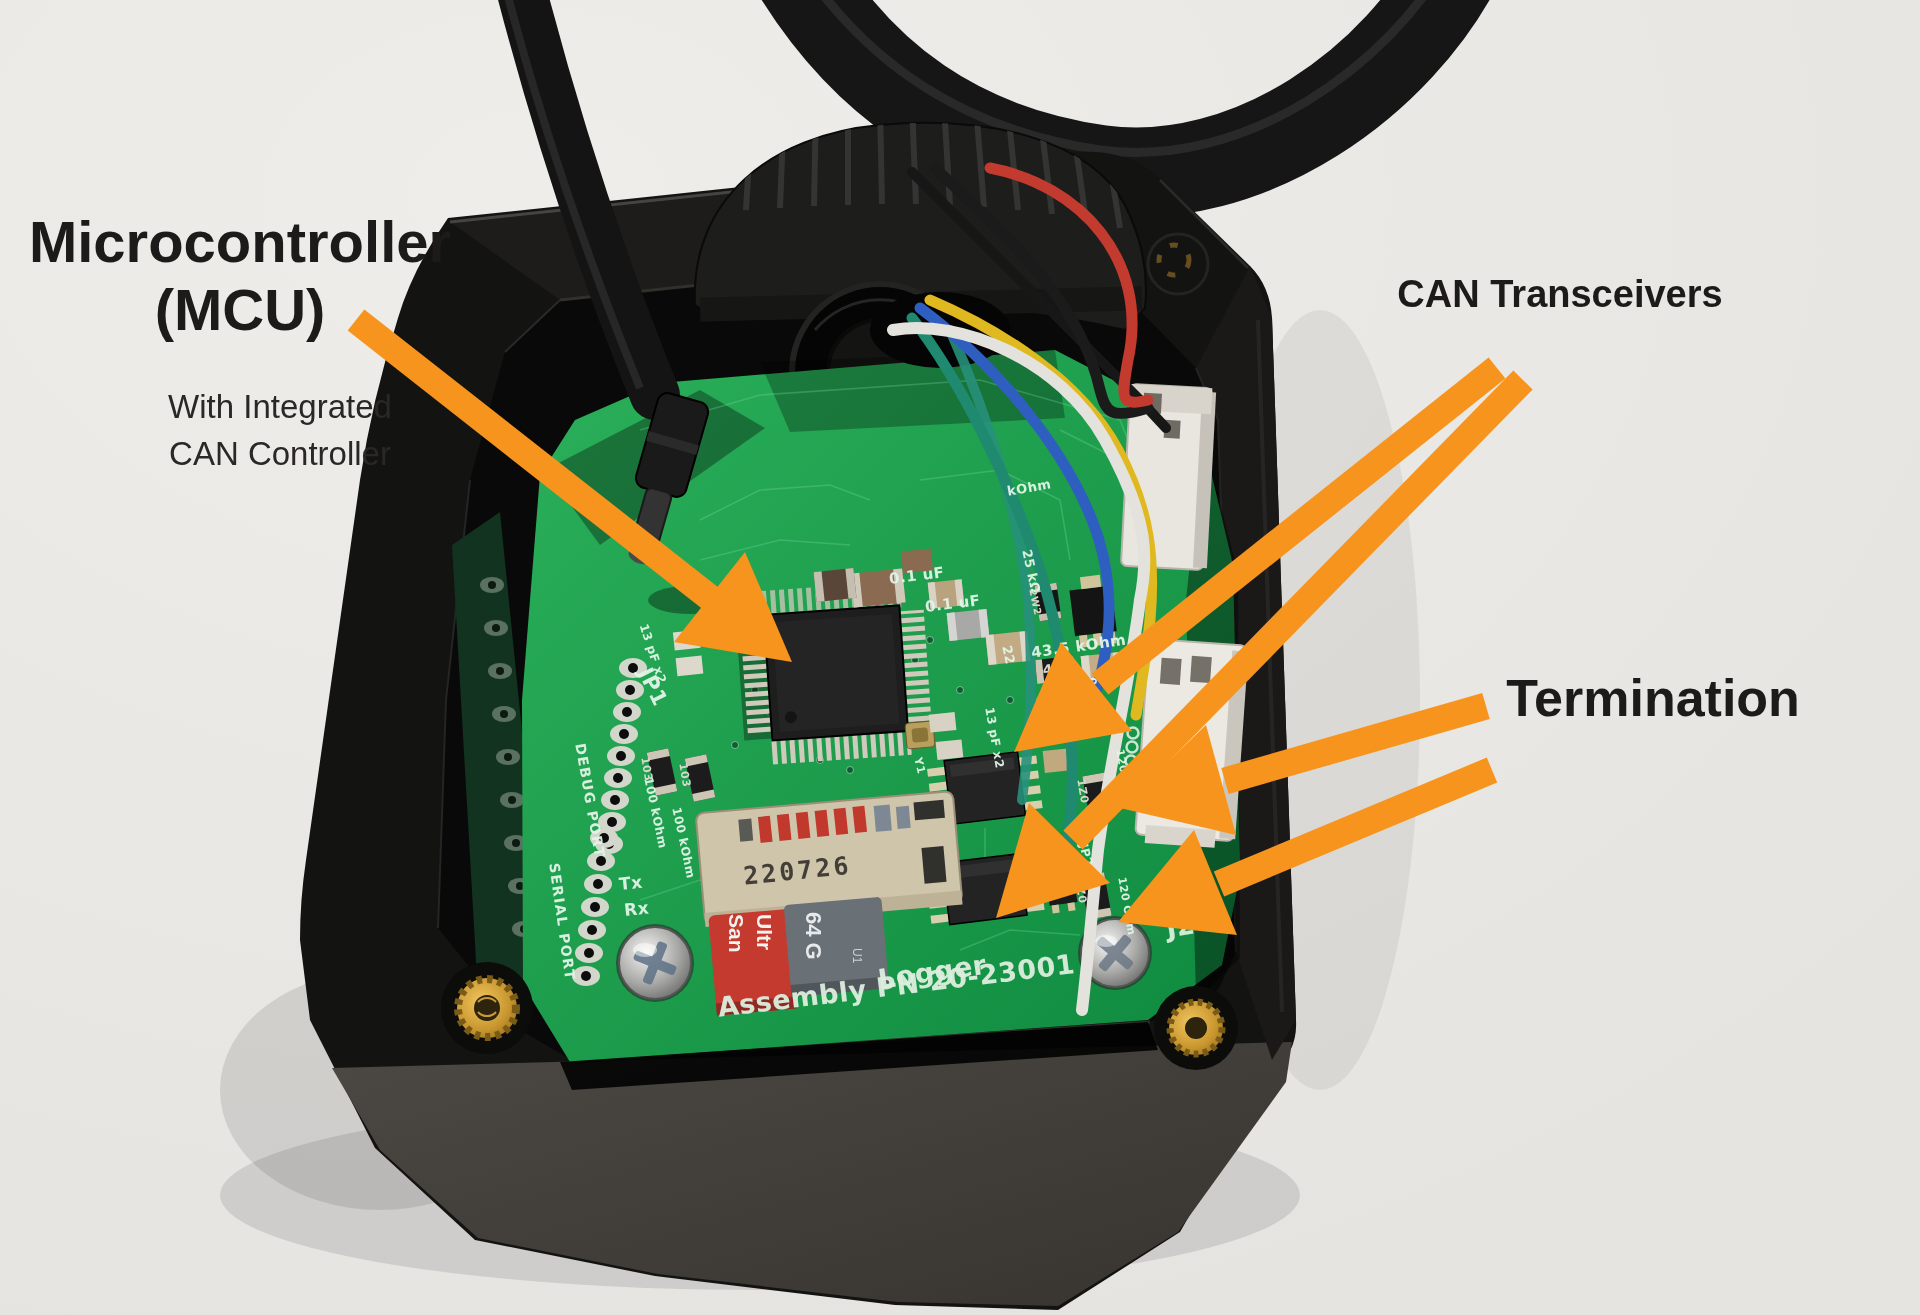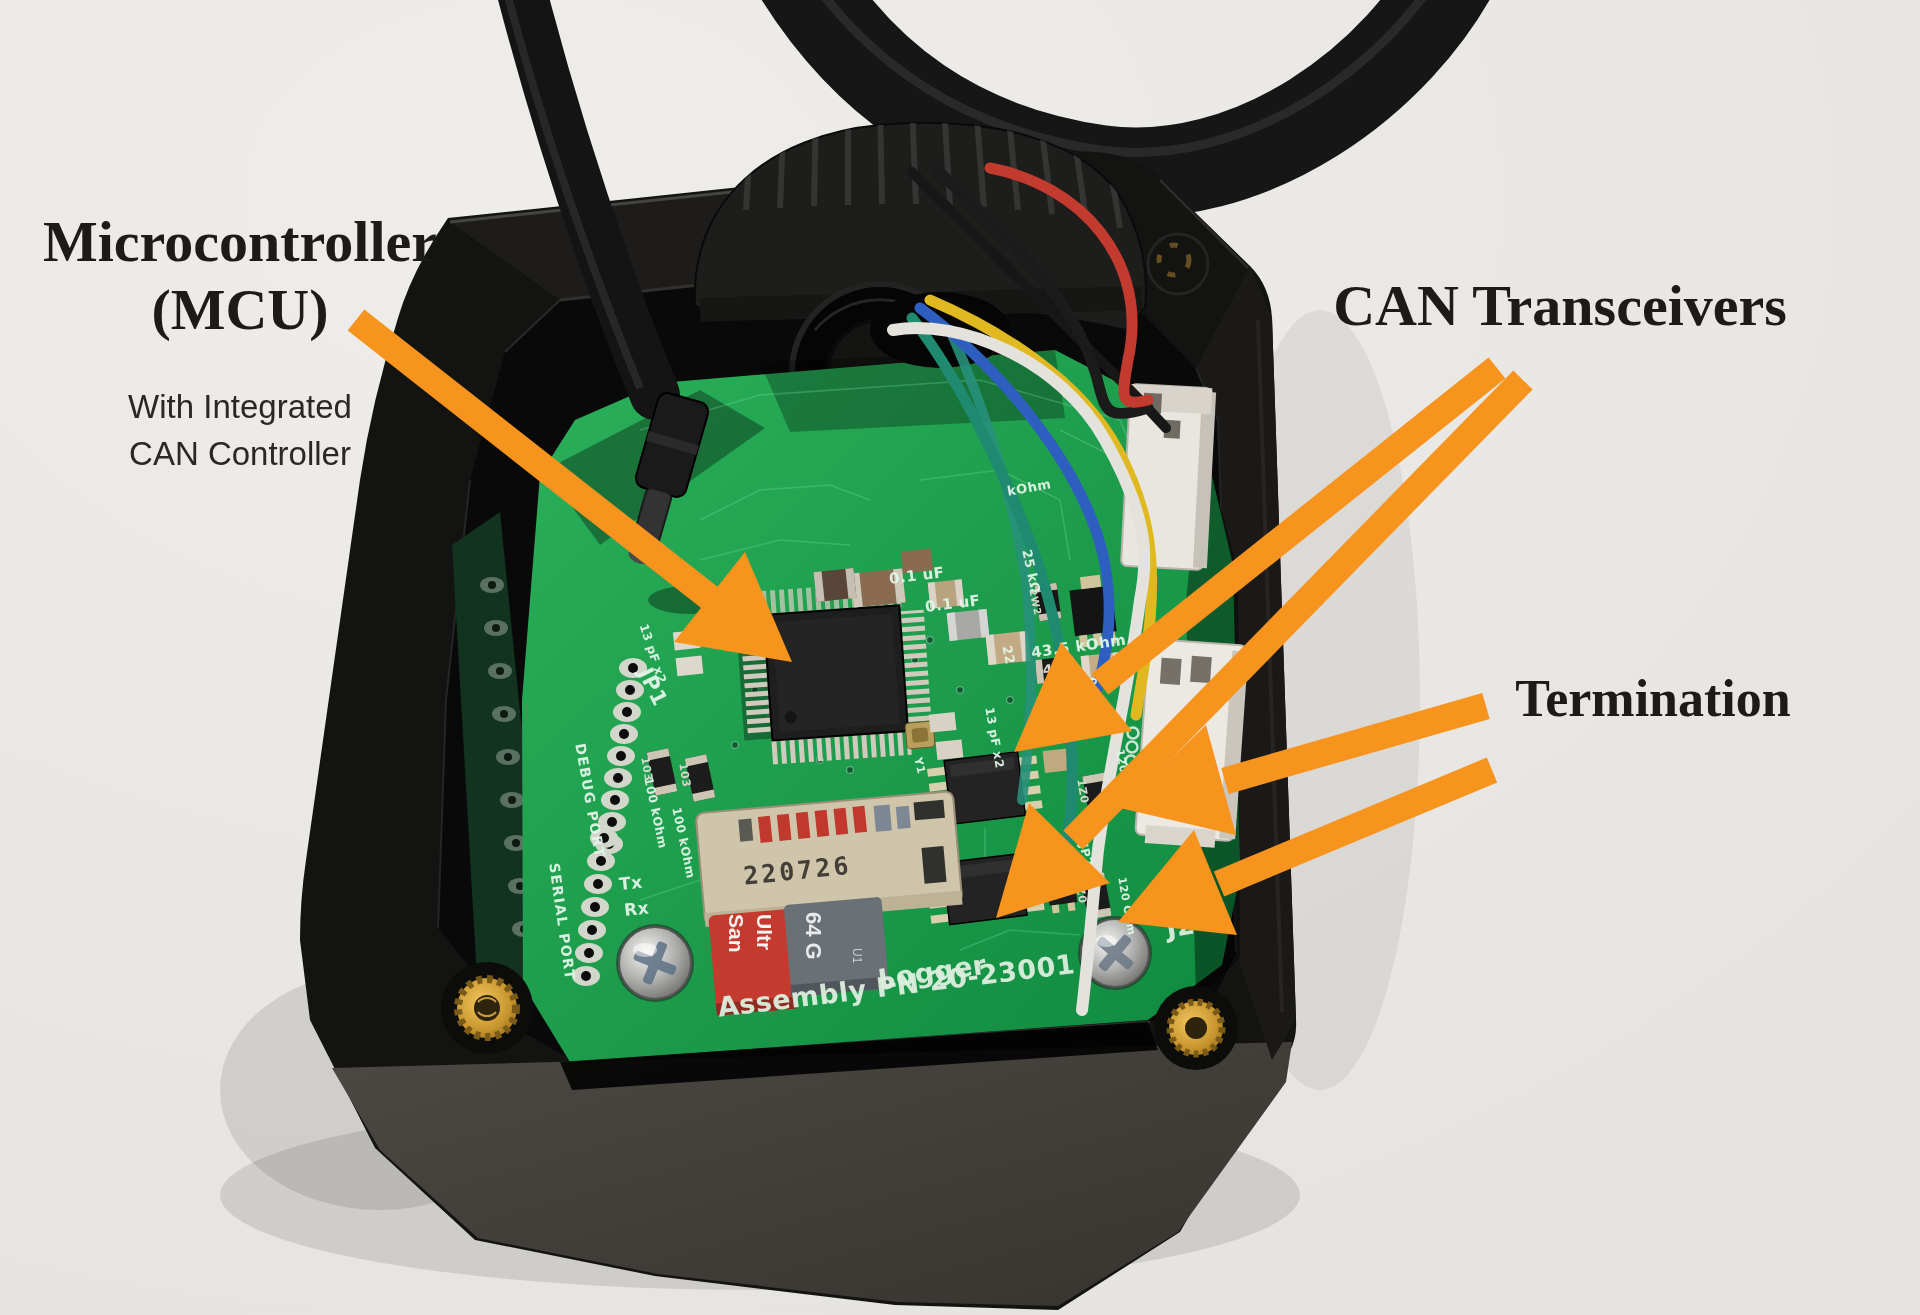--- a/index.html
+++ b/index.html
@@ -9,22 +9,22 @@
   #texts,#labels{position:absolute;left:0;top:0;width:1920px;height:1315px;pointer-events:none;}
   .silk{position:absolute;white-space:nowrap;color:rgba(226,244,231,.95);
         font-family:"DejaVu Sans",sans-serif;font-weight:600;transform-origin:0 0;letter-spacing:.5px;}
   .mark{position:absolute;white-space:nowrap;color:#d9d6ce;font-family:"DejaVu Sans",sans-serif;
         font-weight:600;transform-origin:0 0;letter-spacing:.5px;}
   .bigsilk{color:rgba(220,238,222,.95);font-weight:700;letter-spacing:.5px;}
   .stamp{position:absolute;white-space:nowrap;color:#2b2824;font-family:"DejaVu Sans Mono",monospace;
          font-weight:700;transform-origin:0 0;letter-spacing:3px;opacity:.85;}
   .cardtext{position:absolute;white-space:nowrap;color:#f2f2f0;font-family:"Liberation Sans",sans-serif;
             font-weight:700;transform-origin:0 0;}
-  .headline{position:absolute;text-align:center;color:#1d1b1a;font-weight:700;line-height:1.18;font-family:Liberation Serif, serif;}
-  .subline{position:absolute;text-align:center;color:#2a2826;font-weight:400;line-height:1.42;}
+  .headline{position:absolute;text-align:center;color:#1d1b1a;font-weight:700;line-height:1.18;}
+  .subline{position:absolute;text-align:center;color:#2a2826;font-weight:400;line-height:1.42;margin-left:40px;}
 </style>
 </head>
 <body>
 
 <div id="stage">
 
 <svg id="scene" width="1920" height="1315" viewBox="0 0 1920 1315">
   <defs>
     <linearGradient id="pcbGrad" x1="0" y1="0" x2="1" y2="1">
       <stop offset="0" stop-color="#2bb05a"></stop>
@@ -544,19 +544,19 @@
 
 <div id="labels">
   <div class="headline" style="left:0;top:208px;width:480px;font-size:58px;">
     <div>Microcontroller</div>
     <div>(MCU)</div>
   </div>
   <div class="subline" style="left:0;top:384px;width:480px;font-size:33px;">
     <div>With Integrated</div>
     <div>CAN Controller</div>
   </div>
-  <div class="headline" style="left:1290px;top:272px;width:540px;font-size:58px;">CAN Transceivers</div>
+  <div class="headline" style="left:1290px;top:272px;width:540px;font-size:38px;">CAN Transceivers</div>
   <div class="headline" style="left:1428px;top:666px;width:450px;font-size:52px;line-height:1.26;">
     <div>Termination</div>
   </div>
 </div>
 
 </div>
 
 </body></html>

